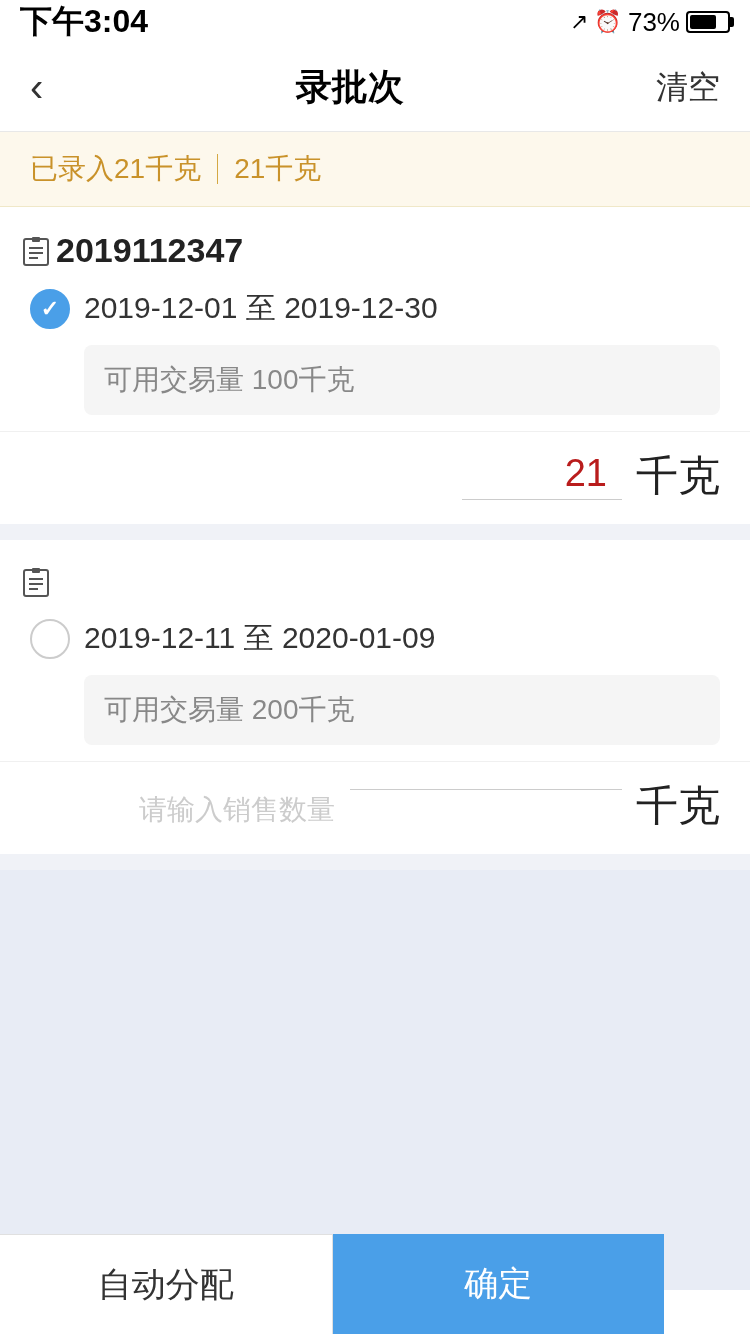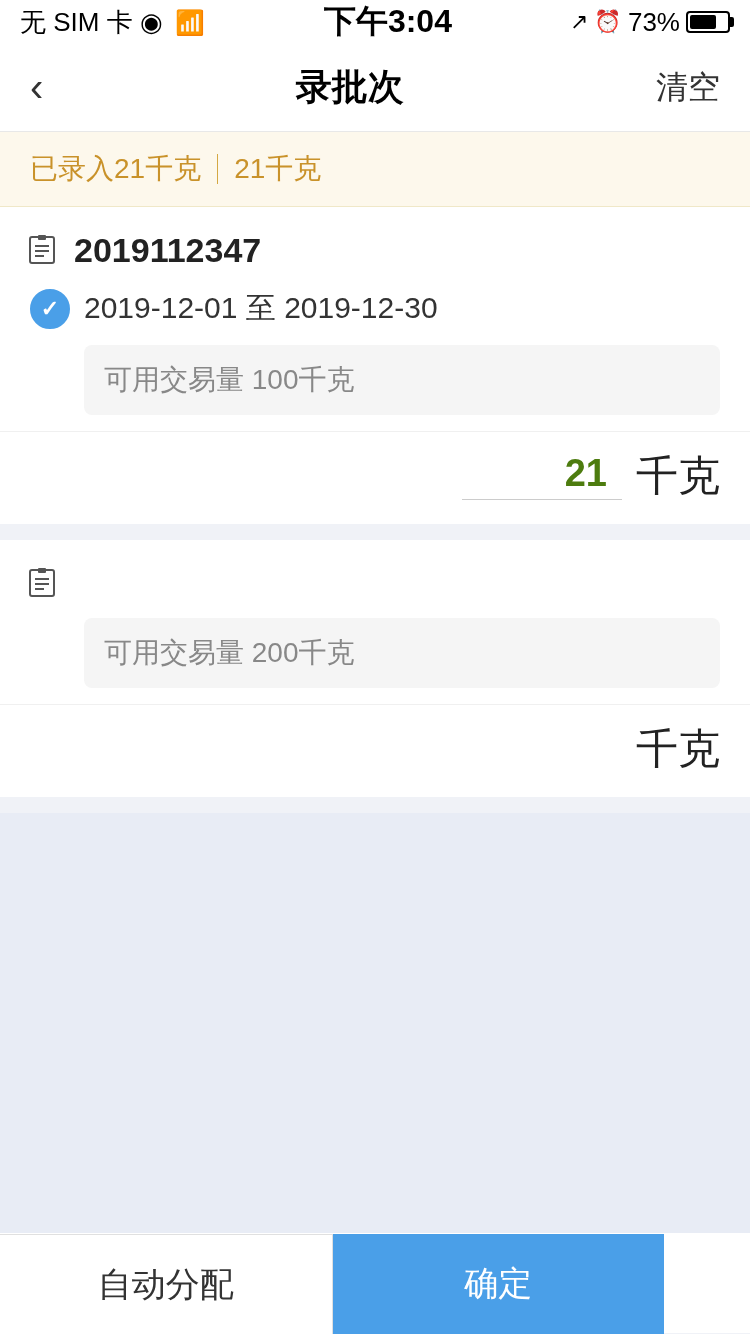--- a/index.html
+++ b/index.html
@@ -120,23 +120,23 @@
       font-weight: 500;
     }
 
     
     .batch-card {
       background: #fff;
       margin-bottom: 0;
     }
     .batch-header {
       display: flex;
-      align-items: flex-start;
-      padding: 24px 30px 10px 26px;
-      gap: 12px;
+      align-items: center;
+      padding: 24px 30px 10px 20px;
+      gap: 0;
     }
     .batch-icon {
       width: 36px;
       height: 36px;
       display: flex;
       align-items: center;
       justify-content: center;
       font-size: 30px;
       color: #555;
     }
@@ -191,22 +191,22 @@
       align-items: center;
       justify-content: flex-end;
       padding: 16px 30px 20px 30px;
       gap: 14px;
       background: #fff;
       border-top: 1px solid #f0f0f0;
     }
     .qty-input {
       text-align: right;
       font-size: 38px;
-      font-weight: 700;
-      color: #4d7c0f;
+      font-weight: 400;
+      color: #b91c1c;
       border: none;
       outline: none;
       width: 160px;
       background: transparent;
     }
     .qty-input::placeholder {
       color: #ccc;
       font-size: 28px;
     }
     .qty-underline {
@@ -276,24 +276,20 @@
 
     .page-content {
       background: #fff;
       padding-bottom: 100px;
     }
   </style>
 </head>
 <body>
 
 <div class="status-bar">
-  <div class="status-left">
-    <span>无 SIM 卡 ◉</span>
-    <span style="font-size:24px; margin-left:6px;">📶</span>
-  </div>
   <div class="status-center">下午3:04</div>
   <div class="status-right">
     <span style="font-size:22px;">↗</span>
     <span style="font-size:22px;">⏰</span>
     <span>73%</span>
     <div class="battery-icon">
       <div class="battery-fill"></div>
     </div>
   </div>
 </div>
@@ -349,24 +345,33 @@
       <span class="batch-icon">
         <svg width="32" height="32" viewBox="0 0 32 32" fill="none" xmlns="http://www.w3.org/2000/svg">
           <rect x="2" y="4" width="24" height="26" rx="2" stroke="#555" stroke-width="2" fill="none"></rect>
           <rect x="10" y="2" width="8" height="5" rx="1" fill="#555"></rect>
           <line x1="7" y1="13" x2="21" y2="13" stroke="#555" stroke-width="2"></line>
           <line x1="7" y1="18" x2="21" y2="18" stroke="#555" stroke-width="2"></line>
           <line x1="7" y1="23" x2="16" y2="23" stroke="#555" stroke-width="2"></line>
         </svg>
       </span>
     </div>
+    <div class="batch-date-row">
+      <div class="radio-circle">
+        <span class="radio-checkmark"></span>
+      </div>
+      <span class="batch-date">2019-12-11 至 2020-01-09</span>
+    </div>
     <div class="available-qty-row">
       <span class="available-qty-text">可用交易量 200千克</span>
     </div>
     <div class="qty-input-row">
+      <div class="qty-underline" style="flex:1; display:flex; justify-content:flex-end;">
+        <input class="qty-input" type="number" placeholder="请输入销售数量" style="width: 320px;">
+      </div>
       <span class="qty-unit">千克</span>
     </div>
   </div>
 
   <div class="card-separator"></div>
 
   <div class="bottom-spacer"></div>
 
 </div>
 

